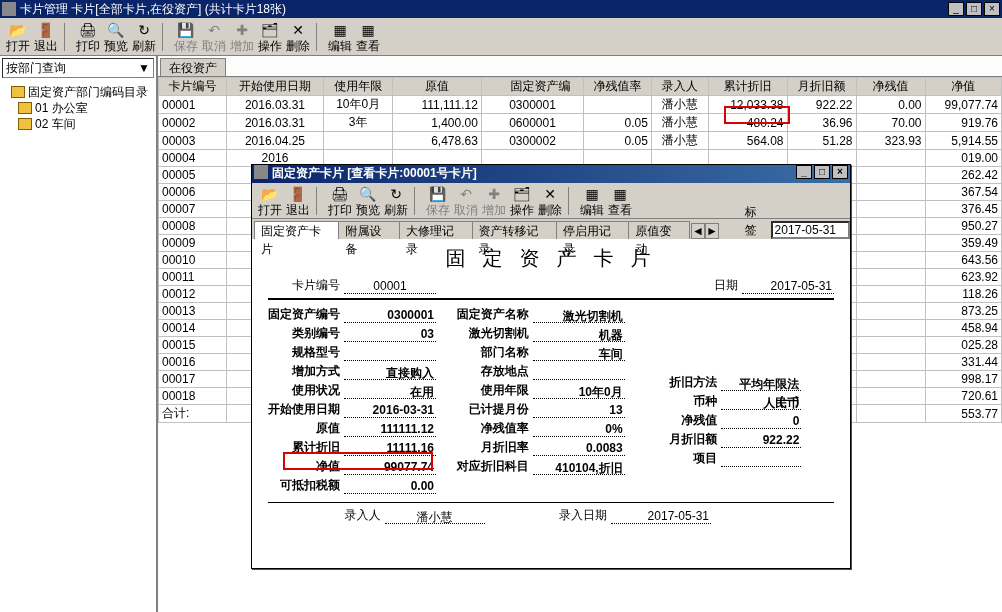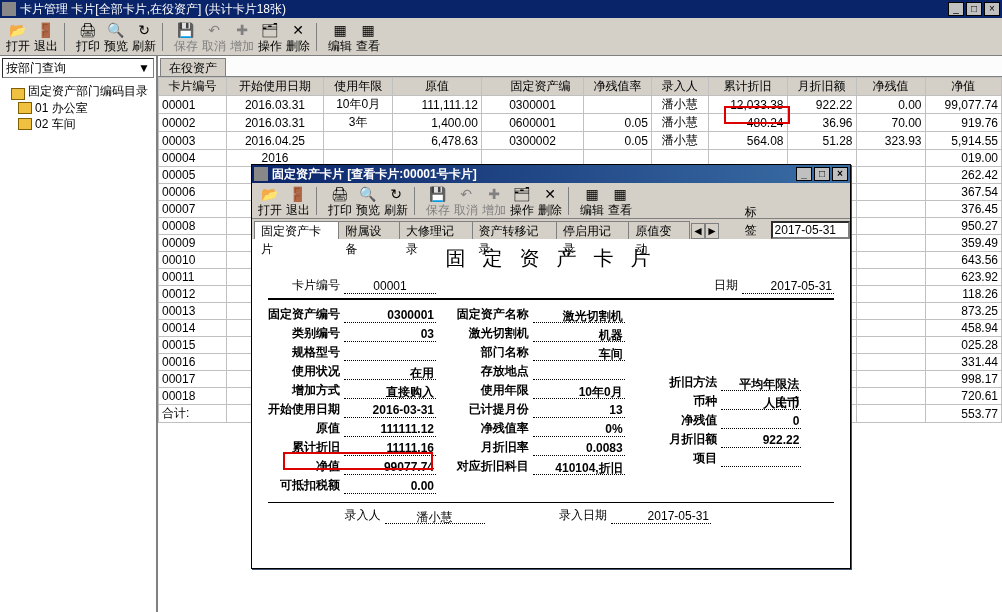--- a/index.html
+++ b/index.html
@@ -31,21 +31,21 @@
   table.grid { border-collapse:collapse; width:100%; }
   table.grid th, table.grid td { border:1px solid #c0c0c0; height:17px; padding:0 3px; white-space:nowrap; overflow:hidden; }
   table.grid th { background:#d4d0c8; text-align:center; font-weight:normal;}
   table.grid td.num { text-align:right;}
   table.grid td.ctr { text-align:center;}
 
   .redbox1 { position:absolute; border:2px solid #d00; pointer-events:none; z-index:5; left:724px; top:106px; width:66px; height:18px;}
 
   
   .inner-window { position:absolute; left:251px; top:164px; width:600px; height:405px; background:#d4d0c8; border:1px solid #000; box-shadow:1px 1px 0 #405070; z-index:10; }
-  .inner-titlebar { height:18px; background:linear-gradient(to right,#0a246a,#3b6ea5); color:#fff; display:flex; align-items:center; padding:0 2px; font-weight:bold;}
+  .inner-titlebar { height:18px; background:linear-gradient(to right,#0a246a,#3b6ea5); color:#fff; display:flex; align-items:flex-start; padding:0 2px; font-weight:bold;}
   .inner-titlebar .ticon { width:14px; height:14px; background:#888; margin-right:4px;}
   .inner-toolbar { height:36px; background:#d4d0c8; border-bottom:1px solid #808080; display:flex; align-items:center; padding:0 4px;}
   .inner-tabs { height:20px; display:flex; align-items:flex-end; padding-left:2px; }
   .inner-tabs .t { height:18px; border:1px solid #808080; border-bottom:none; padding:0 6px; background:#d4d0c8; line-height:18px; margin-right:-1px; color:#000;}
   .inner-tabs .t.active { background:#fff;}
   .inner-tabs .spin { margin-left:2px; display:flex; }
   .inner-tabs .spin div { width:14px; height:16px; border:1px solid #808080; text-align:center; line-height:14px; background:#d4d0c8;}
   .inner-tabs .spacer { width:24px;}
   .inner-tabs .lbl { padding:0 2px; line-height:18px;}
   .inner-tabs .datebox { height:18px; border:2px inset #808080; width:80px; background:#fff; line-height:14px; padding:0 2px;}
@@ -131,21 +131,21 @@
     </div>
   </div>
 
 <div class="split">
   <div class="left-pane">
     <div class="query">
       <span>按部门查询</span>
       <span class="dd">▼</span>
     </div>
     <div class="tree" id="tree">
-        <div class="row" style="padding-left: 9px; align-items: flex-end;">
+        <div class="row" style="padding-left: 9px;">
           <div class="folder"></div>
           <div>固定资产部门编码目录</div>
         </div>
         <div class="row" style="padding-left: 16px;">
           <div class="folder"></div>
           <div>01 办公室</div>
         </div>
         <div class="row" style="padding-left: 16px;">
           <div class="folder"></div>
           <div>02 车间</div>
@@ -530,26 +530,26 @@
           </div>
           <div class="fld">
             <div class="lab w-lab">类别编号</div>
             <div class="val w-val">03</div>
           </div>
           <div class="fld">
             <div class="lab w-lab">规格型号</div>
             <div class="val w-val"></div>
           </div>
           <div class="fld">
+            <div class="lab w-lab">增加方式</div>
+            <div class="val w-val">直接购入</div>
+          </div>
+          <div class="fld">
             <div class="lab w-lab">使用状况</div>
             <div class="val w-val">在用</div>
-          </div>
-          <div class="fld">
-            <div class="lab w-lab">增加方式</div>
-            <div class="val w-val">直接购入</div>
           </div>
           <div class="fld">
             <div class="lab w-lab">开始使用日期</div>
             <div class="val w-val">2016-03-31</div>
           </div>
           <div class="fld">
             <div class="lab w-lab">原值</div>
             <div class="val w-val">111111.12</div>
           </div>
           <div class="fld">

